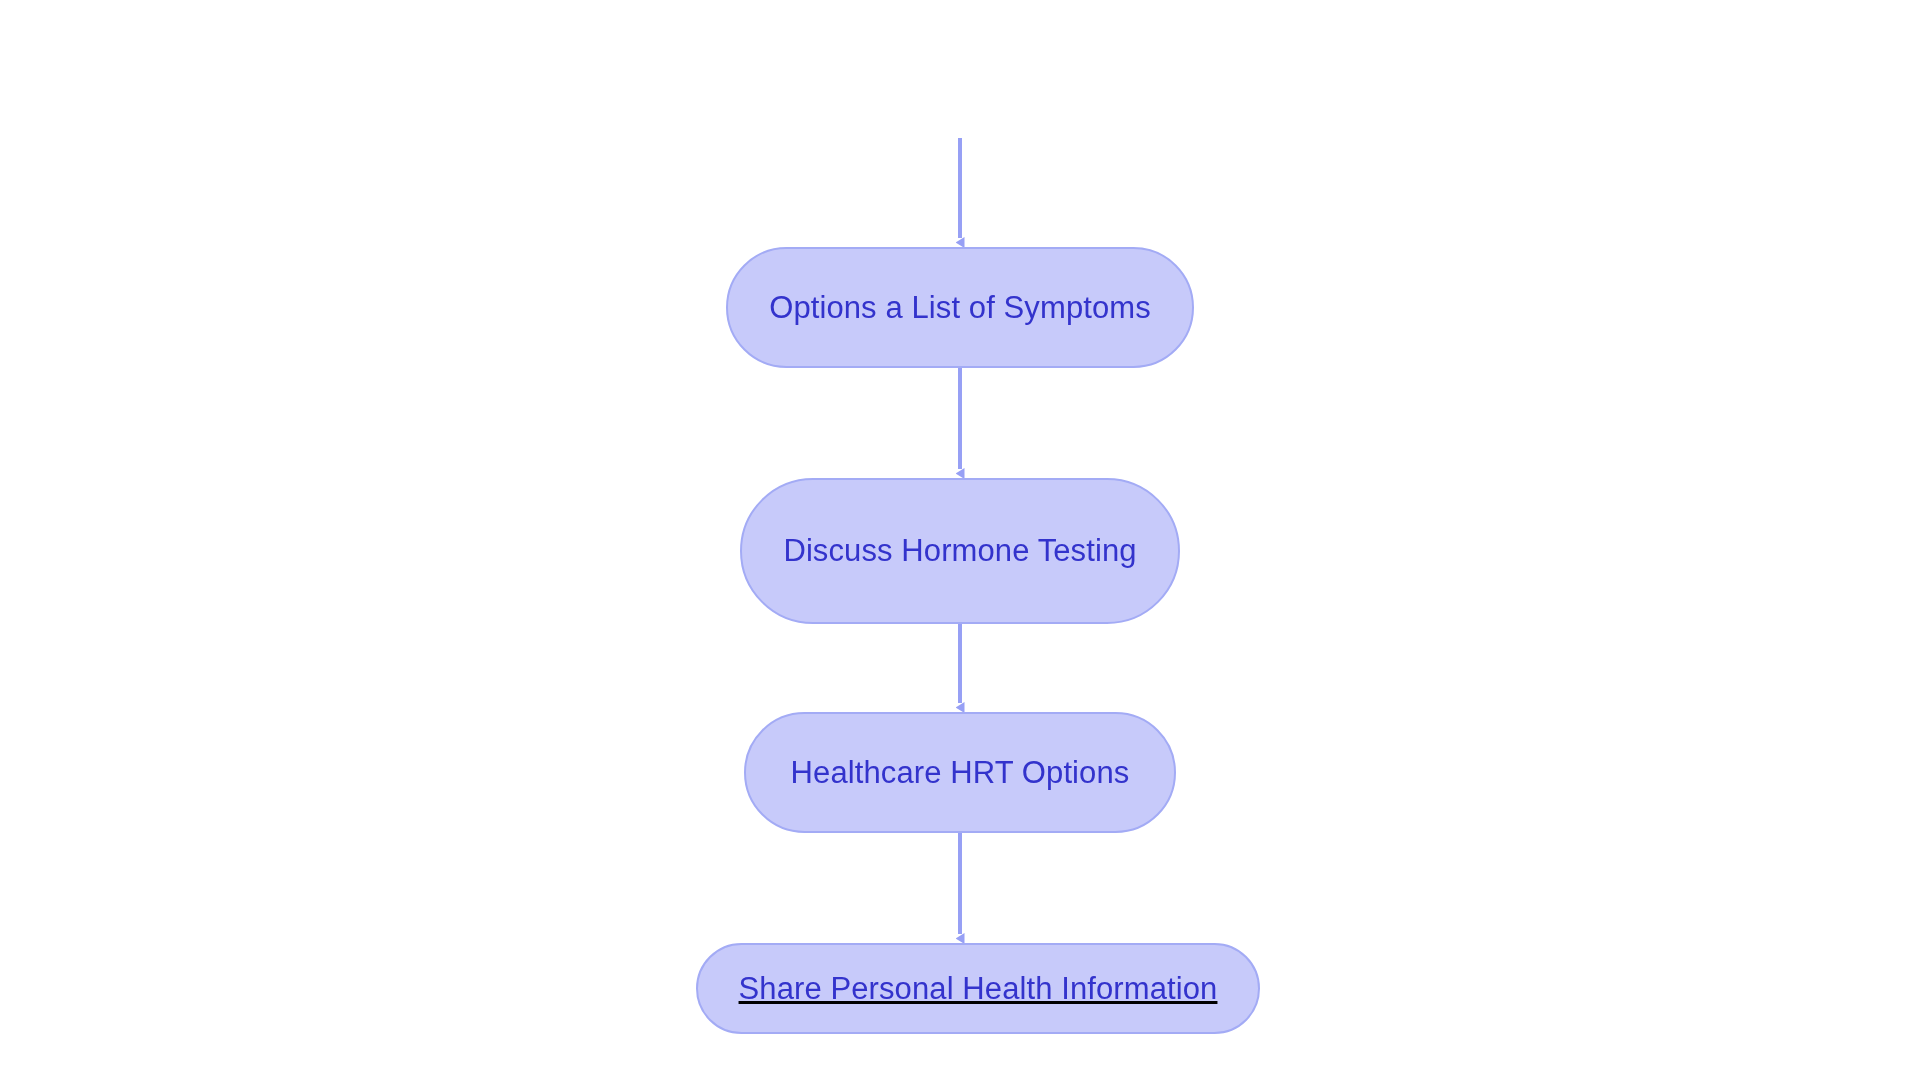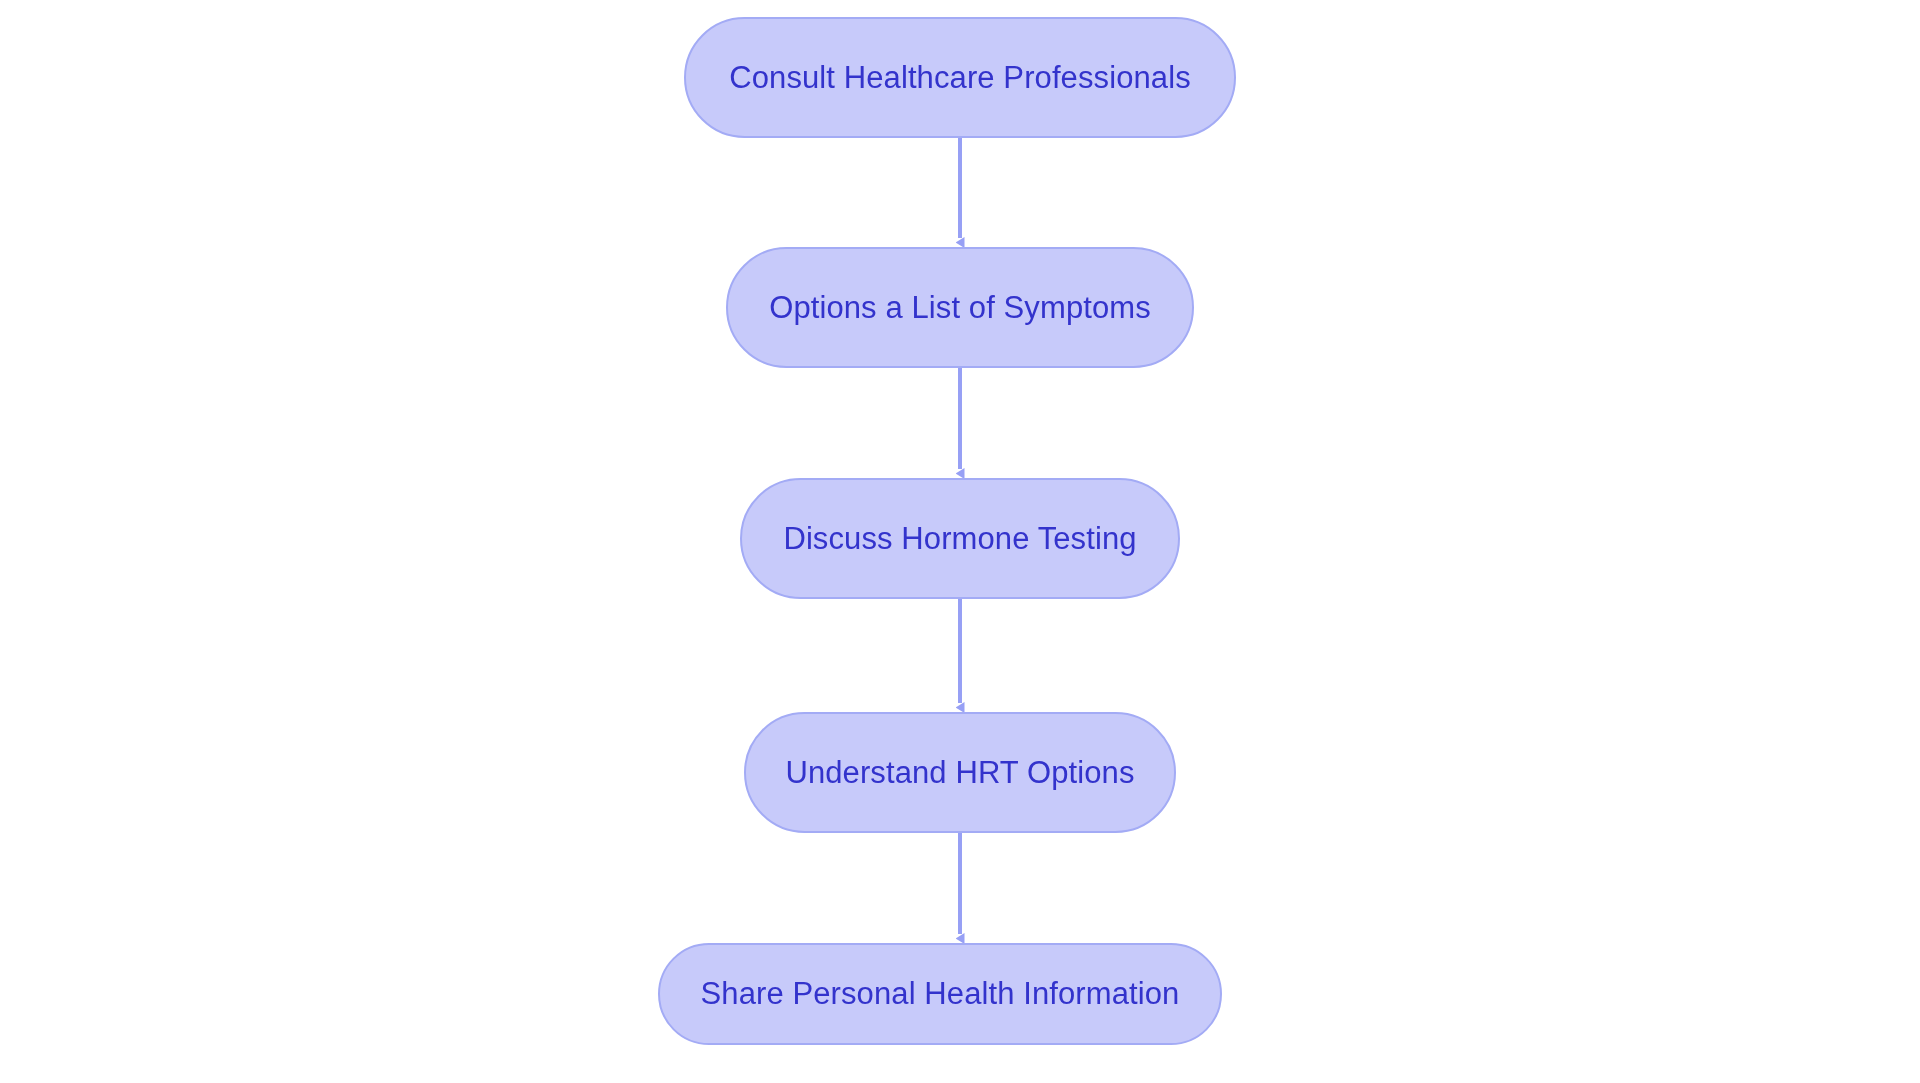--- a/index.html
+++ b/index.html
@@ -50,23 +50,23 @@
     font-weight: 400;
     line-height: 1.2;
     letter-spacing: 0.1px;
     white-space: nowrap;
     text-align: center;
   }
 
   
   #node-0 { left: 684px; top: 17px;  width: 552px; height: 121px; }
   #node-1 { left: 726px; top: 247px; width: 468px; height: 121px; }
-  #node-2 { left: 740px; top: 478px; width: 440px; height: 121px; }
+  #node-2 { left: 740px; top: 478px; width: 440px; height: 146px; }
   #node-3 { left: 744px; top: 712px; width: 432px; height: 121px; }
-  #node-4 { left: 658px; top: 943px; width: 564px; height: 102px; }
+  #node-4 { left: 696px; top: 943px; width: 564px; height: 91px; text-decoration: underline; }
 </style>
 </head>
 <body>
 
 <div id="flowchart-canvas">
 
   <svg id="flow-svg" viewBox="0 0 1920 1083" xmlns="http://www.w3.org/2000/svg">
     <defs>
       <marker id="arrowhead" markerWidth="11" markerHeight="9" refX="1" refY="4.5" orient="auto" markerUnits="userSpaceOnUse">
         <polygon points="0,0 11,0 5.5,9" fill="#97a0f5"></polygon>
@@ -75,33 +75,30 @@
 
     <line x1="960" y1="138" x2="960" y2="238" stroke="#97a0f5" stroke-width="4" marker-end="url(#arrowhead)"></line>
 
     <line x1="960" y1="368" x2="960" y2="469" stroke="#97a0f5" stroke-width="4" marker-end="url(#arrowhead)"></line>
 
     <line x1="960" y1="599" x2="960" y2="703" stroke="#97a0f5" stroke-width="4" marker-end="url(#arrowhead)"></line>
 
     <line x1="960" y1="833" x2="960" y2="934" stroke="#97a0f5" stroke-width="4" marker-end="url(#arrowhead)"></line>
   </svg>
 
-  <div class="flow-node" id="node-0">
-    <span class="flow-node-label">Consult Healthcare Professionals</span>
-  </div>
 
   <div class="flow-node" id="node-1">
     <span class="flow-node-label">Options a List of Symptoms</span>
   </div>
 
   <div class="flow-node" id="node-2">
     <span class="flow-node-label">Discuss Hormone Testing</span>
   </div>
 
   <div class="flow-node" id="node-3">
-    <span class="flow-node-label">Understand HRT Options</span>
+    <span class="flow-node-label">Healthcare HRT Options</span>
   </div>
 
   <div class="flow-node" id="node-4">
     <span class="flow-node-label">Share Personal Health Information</span>
   </div>
 
 </div>
 
 </body></html>

